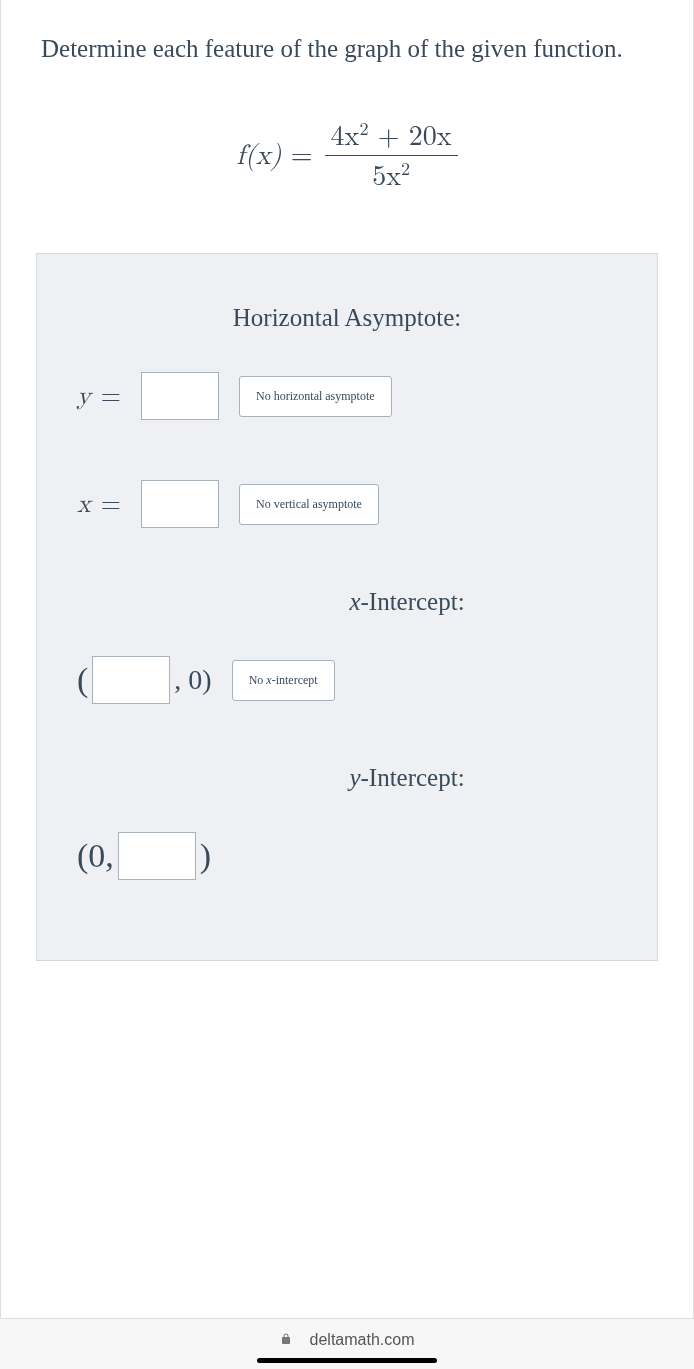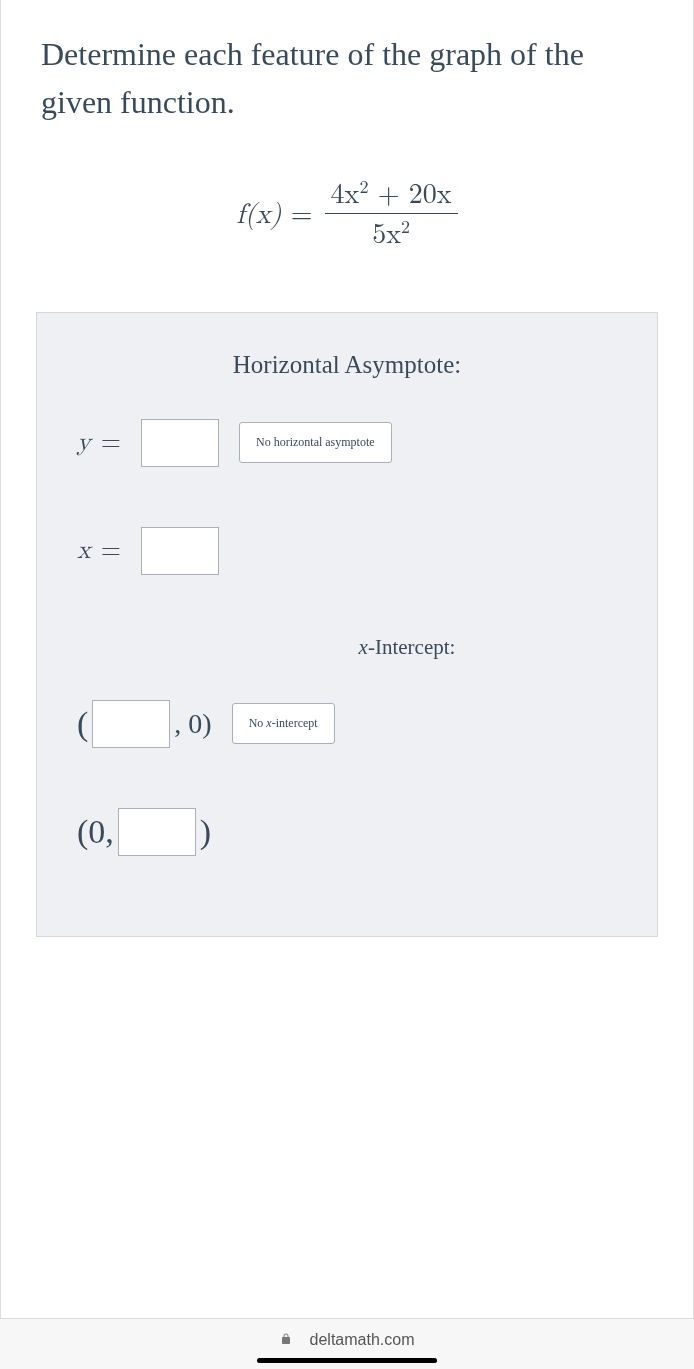--- a/index.html
+++ b/index.html
@@ -20,21 +20,21 @@
     }
     .page {
       background: #fff;
       width: 100%;
       padding: 30px 40px 0 40px;
       flex: 1;
       border-left: 1px solid #ddd;
       border-right: 1px solid #ddd;
     }
     .prompt {
-      font-size: 32px;
+      font-size: 25px;
       color: #3a4a5a;
       line-height: 1.5;
       margin-bottom: 50px;
     }
     .equation {
       text-align: center;
       font-size: 28px;
       color: #3a4a5a;
       font-style: italic;
       font-family: 'Latin Modern Math', 'Cambria Math', Georgia, serif;
@@ -60,21 +60,21 @@
       padding: 2px 6px 0 6px;
     }
     .sup {
       font-size: 0.65em;
       vertical-align: super;
       font-style: normal;
     }
     .answer-panel {
       background: #eef0f3;
       border: 1px solid #d5d9de;
-      padding: 38px 30px 60px 30px;
+      padding: 50px 30px 60px 30px;
       margin: 0 -5px;
     }
     .section-label {
       text-align: center;
       font-size: 25px;
       color: #3a4a5a;
       margin-bottom: 40px;
     }
     .input-row {
       display: flex;
@@ -110,21 +110,21 @@
       background: #fff;
       padding: 12px 16px;
       font-size: 12px;
       color: #3a4a5a;
       font-family: Georgia, serif;
       cursor: pointer;
       border-radius: 3px;
     }
     .intercept-label {
       text-align: center;
-      font-size: 21px;
+      font-size: 25px;
       color: #3a4a5a;
       font-style: italic;
       margin-bottom: 40px;
       padding-left: 120px;
     }
     .intercept-label .upright {
       font-style: normal;
     }
     .paren-group {
       font-size: 30px;
@@ -200,38 +200,42 @@
       <input type="text" class="small-input" style="">
       <button class="option-button">No horizontal asymptote</button>
     </div>
 
     <div class="input-row">
       <span class="var-eq">
         <span>x</span>
         <span class="eq-sign">=</span>
       </span>
       <input type="text" class="small-input" style="">
+      <button class="option-button">No vertical asymptote</button>
     </div>
 
     <div class="intercept-label">
       <span>x</span><span class="upright">-Intercept:</span>
     </div>
     <div class="input-row">
       <span class="paren-group">
         <span class="paren">(</span>
       </span>
       <input type="text" class="small-input" style="margin-left: -16px;">
       <span class="paren-group" style="margin-left:-16px">
         <span class="comma-zero">, 0)</span>
       </span>
       <button class="option-button" style="font-style:normal">
         <span style="font-style:normal">No </span><span style="font-style:italic">x</span><span style="font-style:normal">-intercept</span>
       </button>
     </div>
 
+    <div class="intercept-label">
+      <span>y</span><span class="upright">-Intercept:</span>
+    </div>
     <div class="input-row" style="margin-bottom:20px">
       <span class="paren-group">
         <span class="paren">(0,</span>
       </span>
       <input type="text" class="small-input" style="margin-left: -16px;">
       <span class="paren-group" style="margin-left:-16px">
         <span class="paren">)</span>
       </span>
     </div>
 

